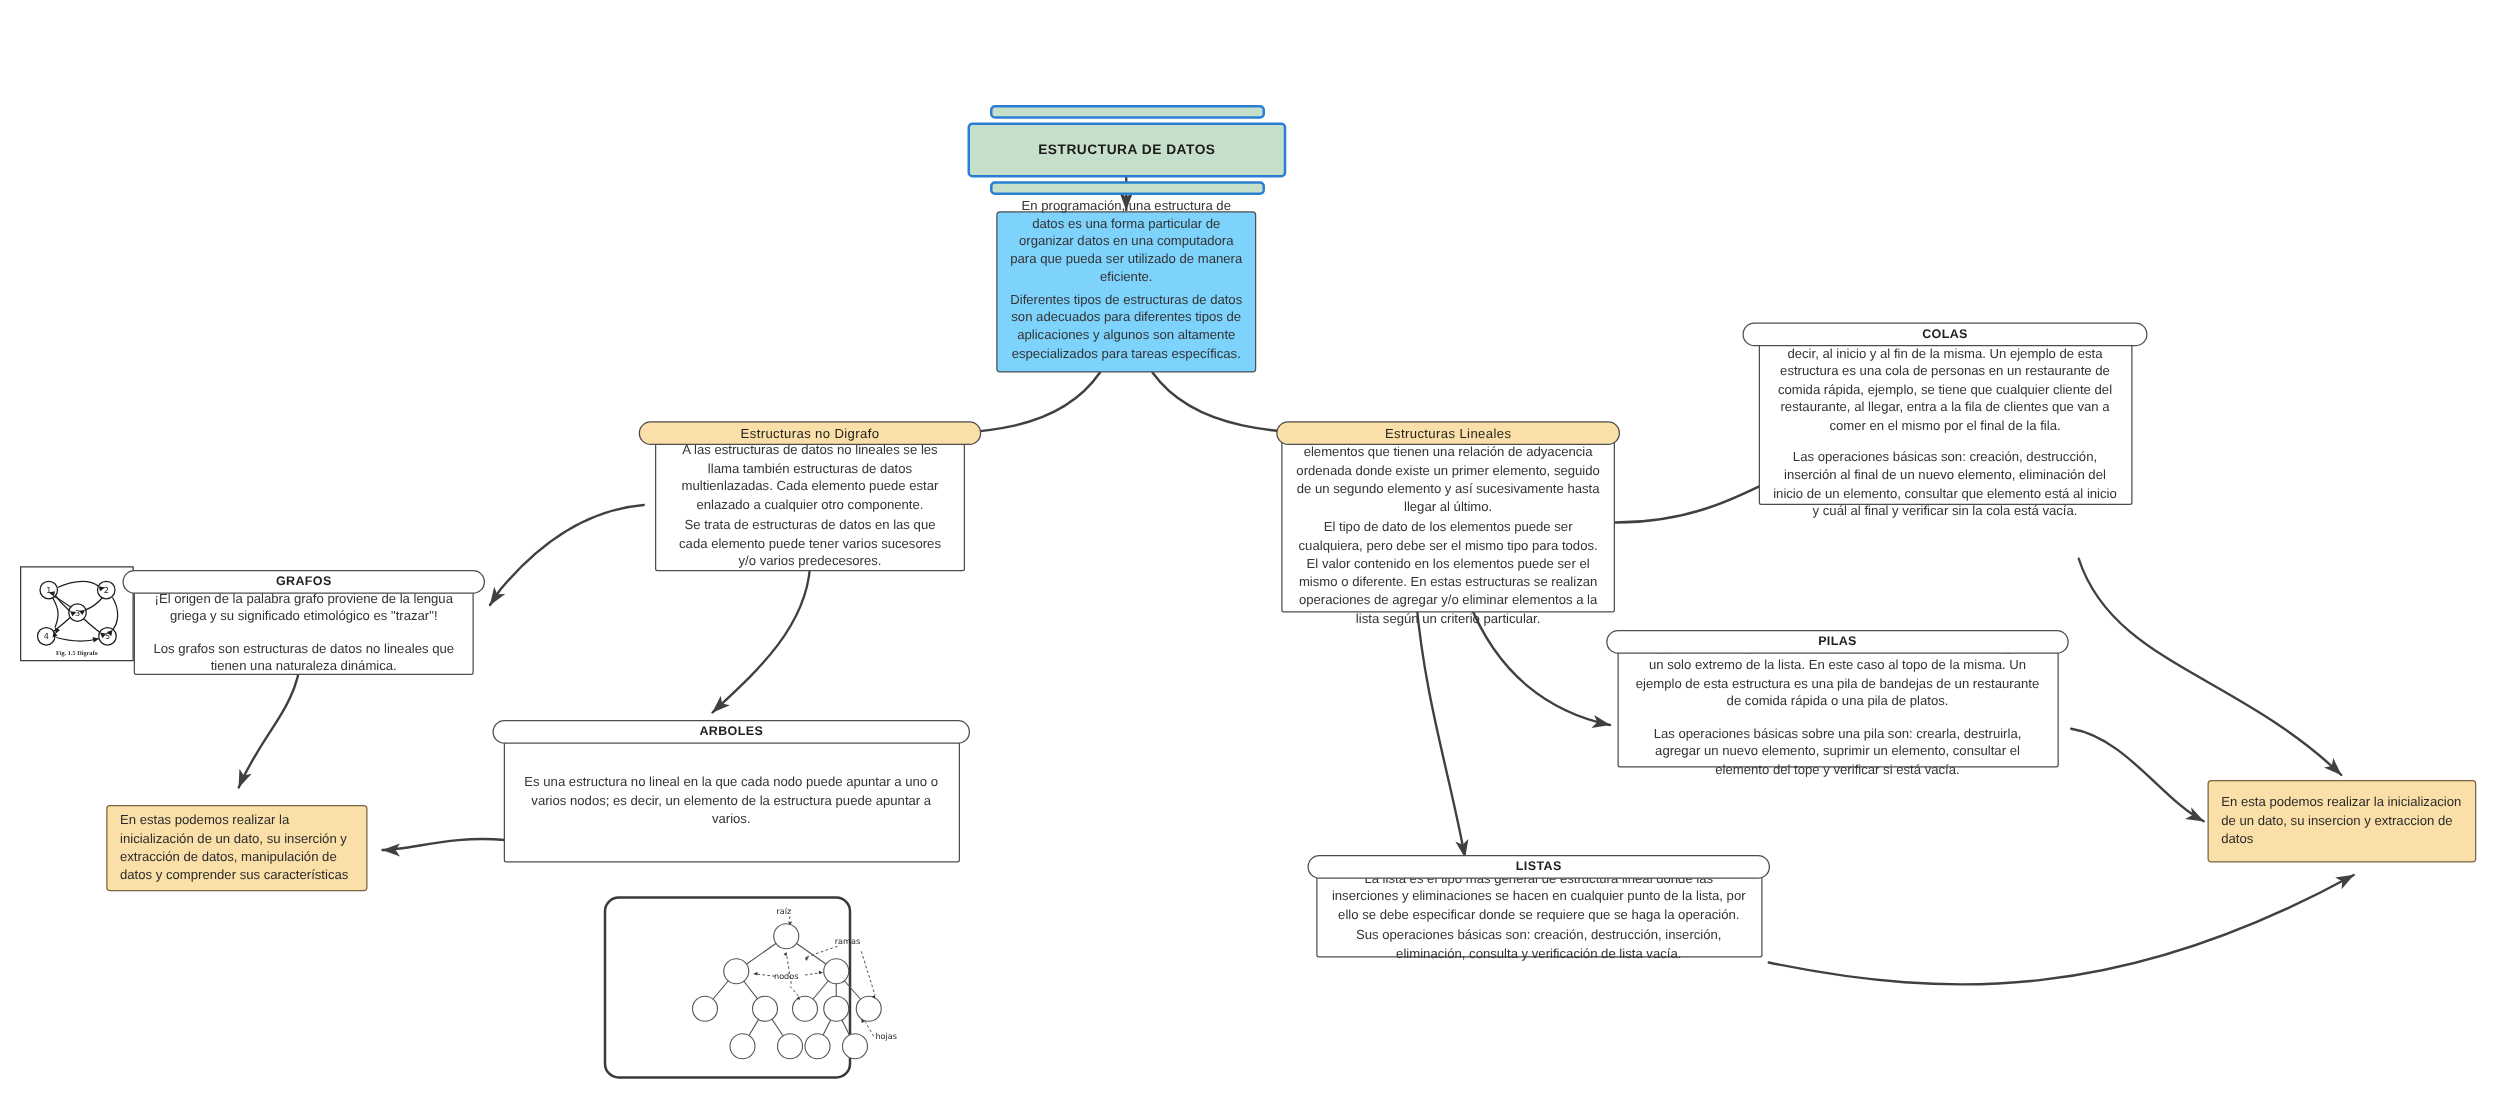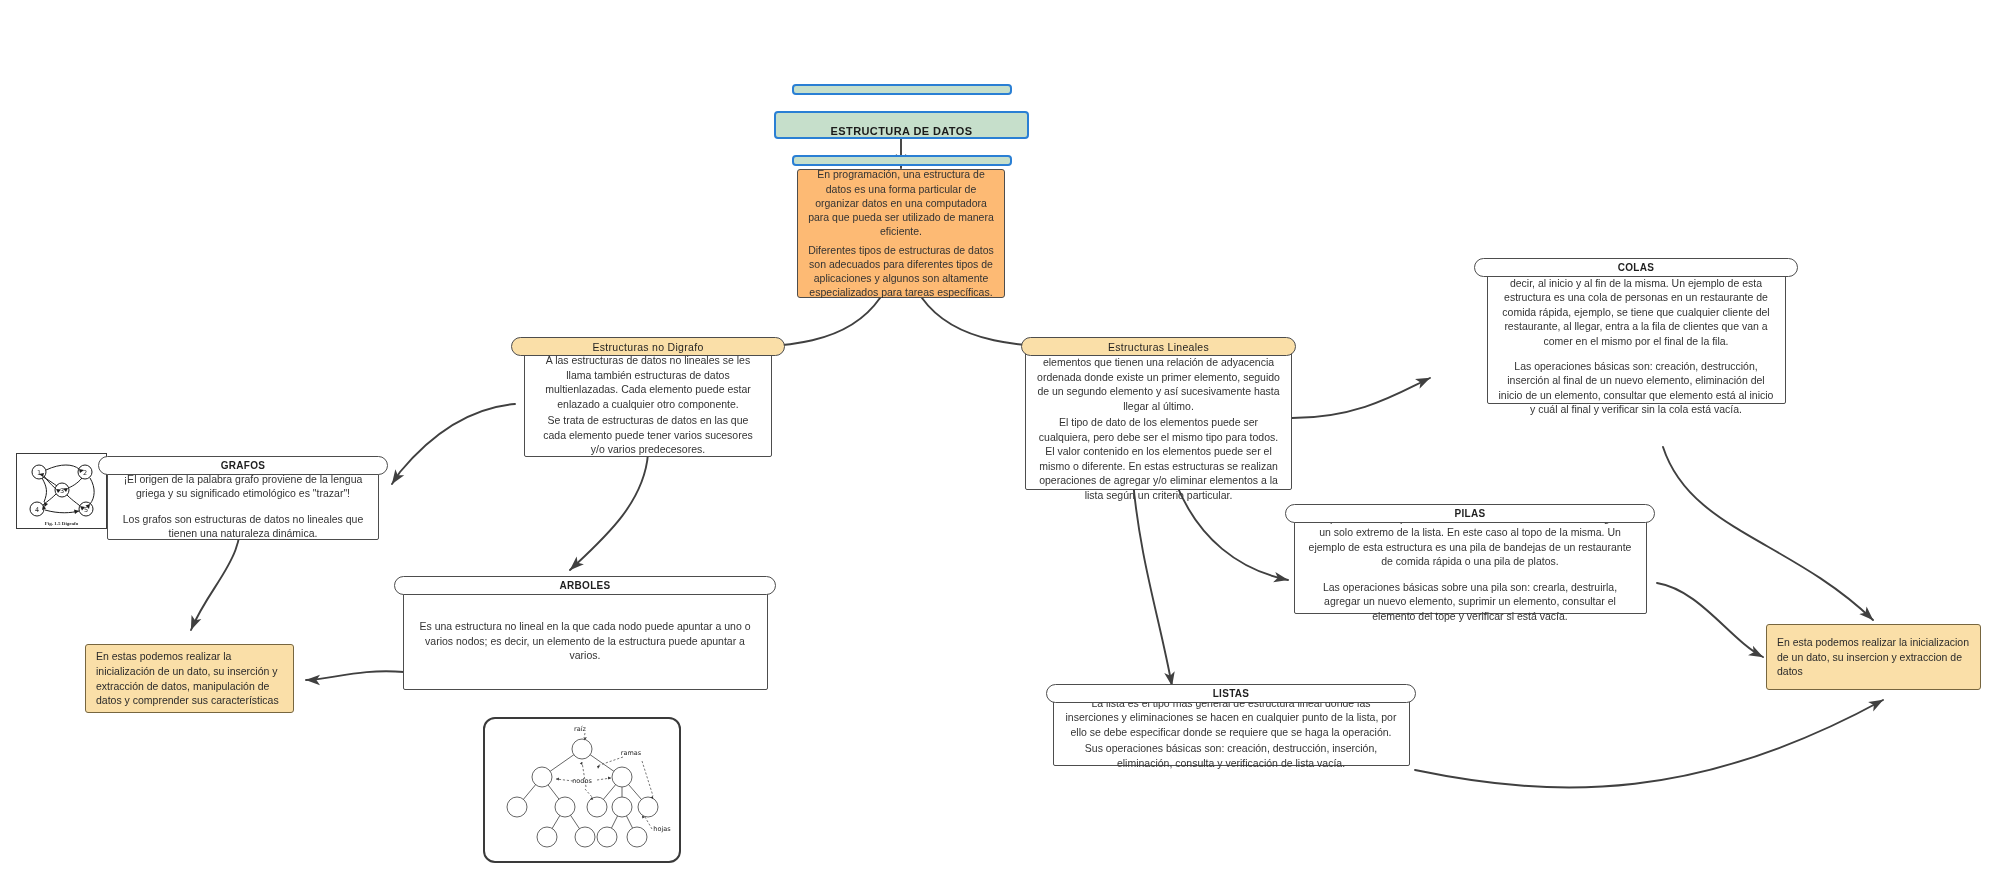--- a/index.html
+++ b/index.html
@@ -39,44 +39,44 @@
     background: #c6dfcb;
     border: 2px solid #2a7fd4;
     border-radius: 4px;
   }
   .root-bar-thin {
     height: 11px;
     width: 220px;
     margin: 0 auto;
   }
   .root-bar-main {
-    height: 28px;
+    height: 44px;
     width: 255px;
-    margin: 16px auto;
+    margin: 3px auto;
     display: flex;
-    align-items: flex-end;
+    align-items: center;
     justify-content: center;
   }
   .root-title-text {
     font-size: 11px;
     font-weight: bold;
     color: #1b1b1b;
     letter-spacing: 0.4px;
     white-space: nowrap;
   }
 
   
   .plain-box {
     position: absolute;
     box-sizing: border-box;
-    background: #fdba74;
+    background: #7dd3fc;
     border: 1.3px solid #4d4d4d;
     border-radius: 3px;
     display: flex;
-    align-items: center;
+    align-items: flex-end;
     justify-content: center;
     padding: 7px 9px;
   }
   .plain-box .body-text {
     font-size: 10.5px;
     line-height: 1.36;
     color: #333333;
     text-align: center;
   }
 
@@ -158,20 +158,21 @@
   
   .fig-frame {
     position: absolute;
     box-sizing: border-box;
     background: #ffffff;
     border: 1.3px solid #3a3a3a;
   }
   .fig-frame.rounded {
     border-radius: 12px;
     border-width: 2px;
+    padding-left: 47px;
   }
   .fig-frame svg {
     display: block;
   }
   .fig-caption {
     position: absolute;
     left: 0;
     right: 0;
     bottom: 2px;
     text-align: center;
@@ -377,21 +378,21 @@
       </g>
       <g font-family="DejaVu Sans, sans-serif" font-size="6.5" fill="#1e1e1e" stroke="none">
         <text x="95" y="12" text-anchor="middle">raíz</text>
         <text x="146" y="36" text-anchor="middle">ramas</text>
         <text x="97" y="64" text-anchor="middle">nodos</text>
         <text x="177" y="112" text-anchor="middle">hojas</text>
       </g>
     </svg>
   </div>
 
-  <div class="node" style="left:1474px; top:258px; width:324px;">
+  <div class="node" style="left:1394px; top:258px; width:324px;">
     <div class="node-head">
       <span class="node-head-text">COLAS</span>
     </div>
     <div class="node-body" style="width:299px; height:136px;">
       <div class="body-text">
         <p>El acceso está restringido a los extremos de la lista, es decir, al inicio y al fin de la misma. Un ejemplo de esta estructura es una cola de personas en un restaurante de comida rápida, ejemplo, se tiene que cualquier cliente del restaurante, al llegar, entra a la fila de clientes que van a comer en el mismo por el final de la fila.</p>
         <p>Las operaciones básicas son: creación, destrucción, inserción al final de un nuevo elemento, eliminación del inicio de un elemento, consultar que elemento está al inicio y cuál al final y verificar sin la cola está vacía.</p>
       </div>
     </div>
   </div>

